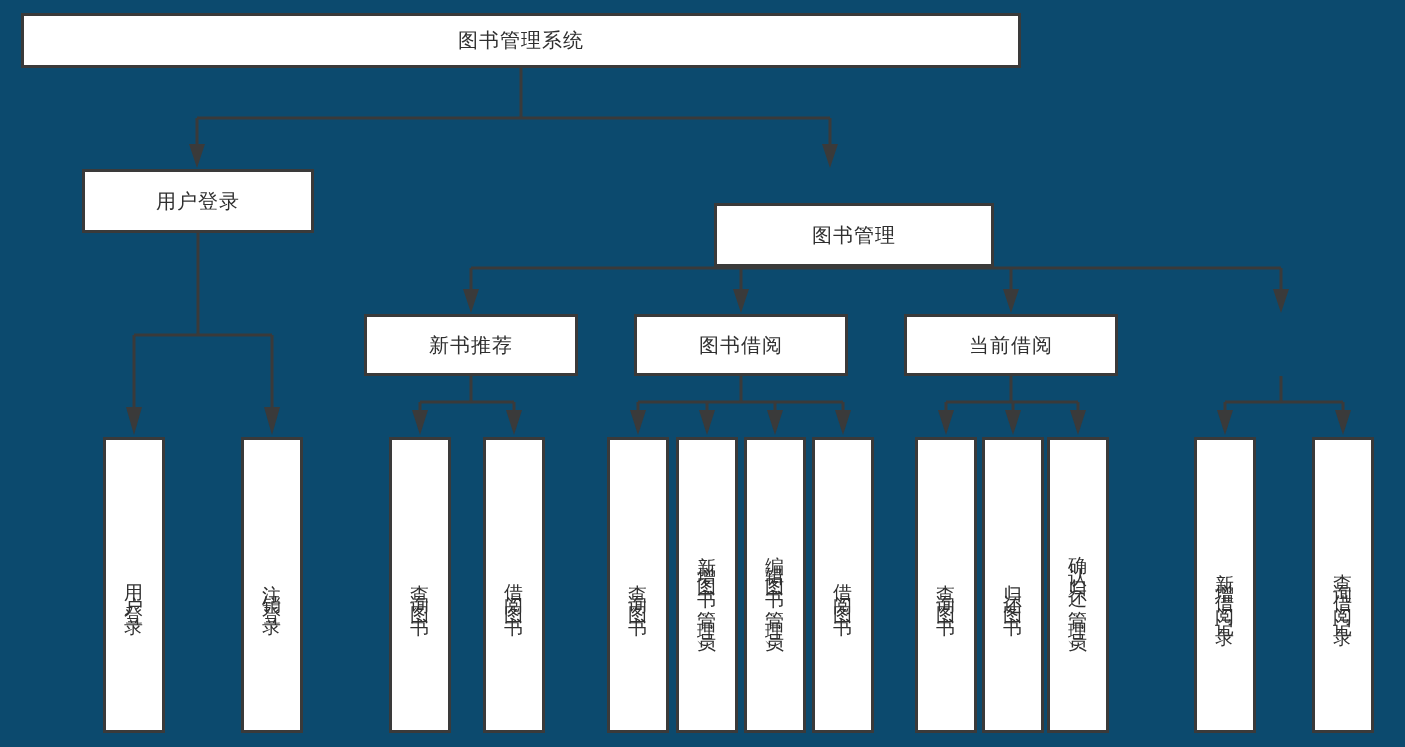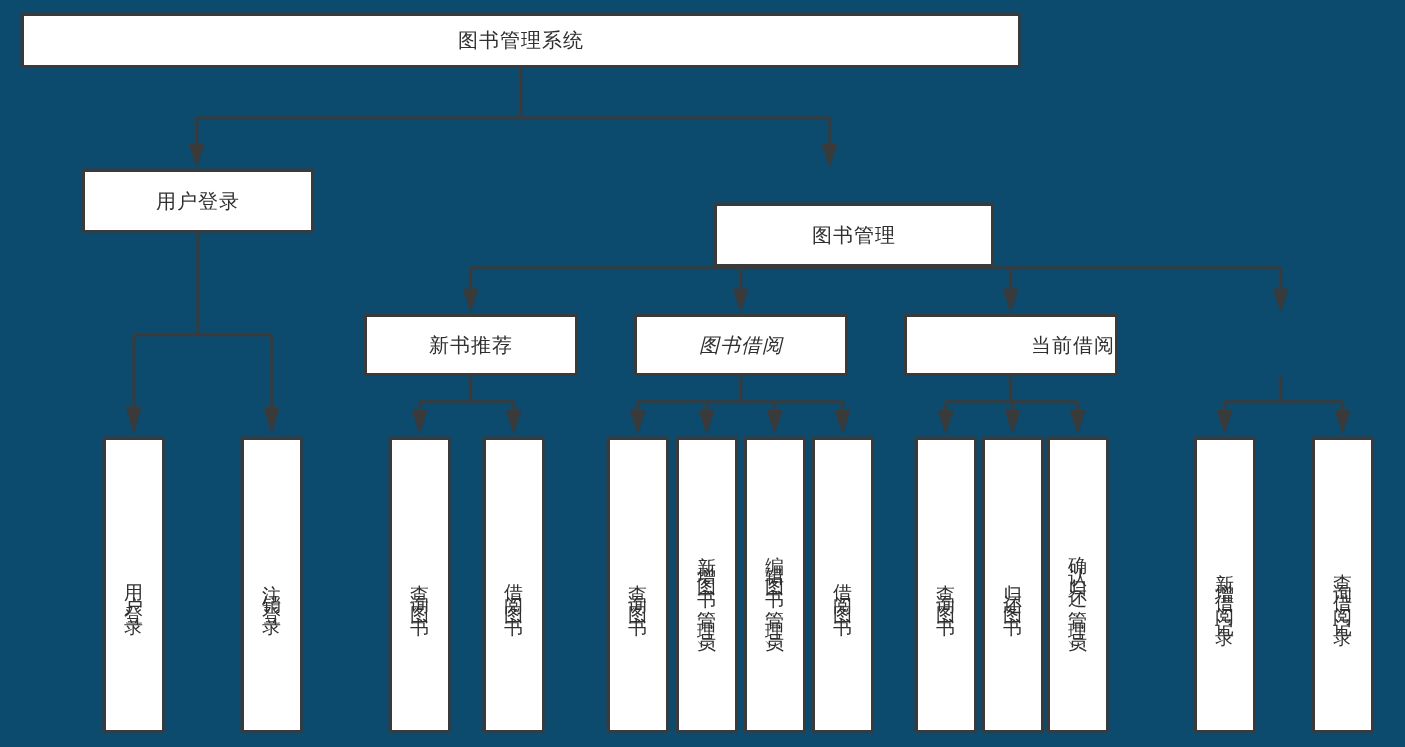--- a/index.html
+++ b/index.html
@@ -94,24 +94,24 @@
   <div class="box" style="left:82px;top:169px;width:232px;height:64px;">
     <span class="hlabel">用户登录</span>
   </div>
   <div class="box" style="left:714px;top:169px;width:280px;height:64px;margin-top:34px;">
     <span class="hlabel">图书管理</span>
   </div>
 
   <div class="box" style="left:364px;top:314px;width:214px;height:62px;">
     <span class="hlabel">新书推荐</span>
   </div>
-  <div class="box" style="left:634px;top:314px;width:214px;height:62px;font-style:italic;">
+  <div class="box" style="left:634px;top:314px;width:214px;height:62px;">
     <span class="hlabel">图书借阅</span>
   </div>
-  <div class="box" style="left:904px;top:314px;width:214px;height:62px;justify-content:flex-end;">
+  <div class="box" style="left:904px;top:314px;width:214px;height:62px;">
     <span class="hlabel">当前借阅</span>
   </div>
 
   <div class="box leaf" style="left:103px;top:437px;width:62px;height:296px;">
     <span class="vtext">用户登录</span>
   </div>
   <div class="box leaf" style="left:241px;top:437px;width:62px;height:296px;">
     <span class="vtext">注销登录</span>
   </div>
 

